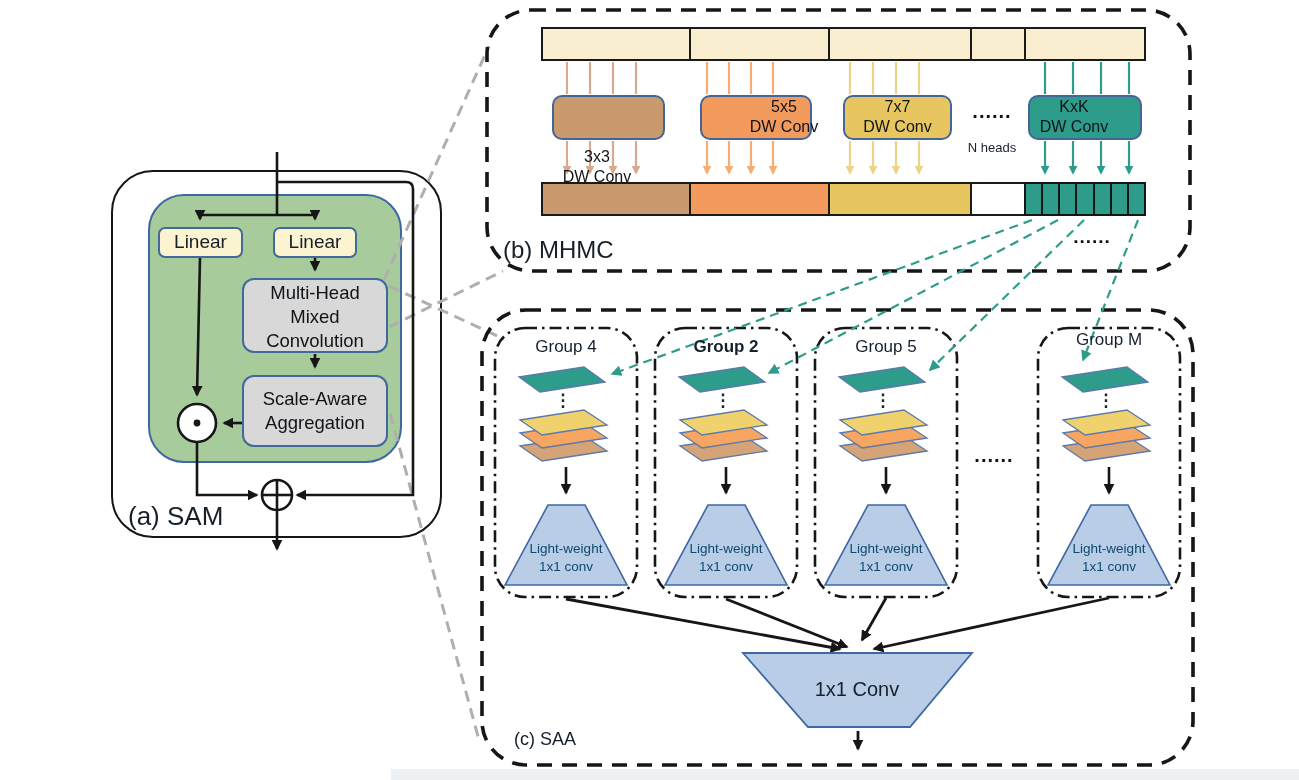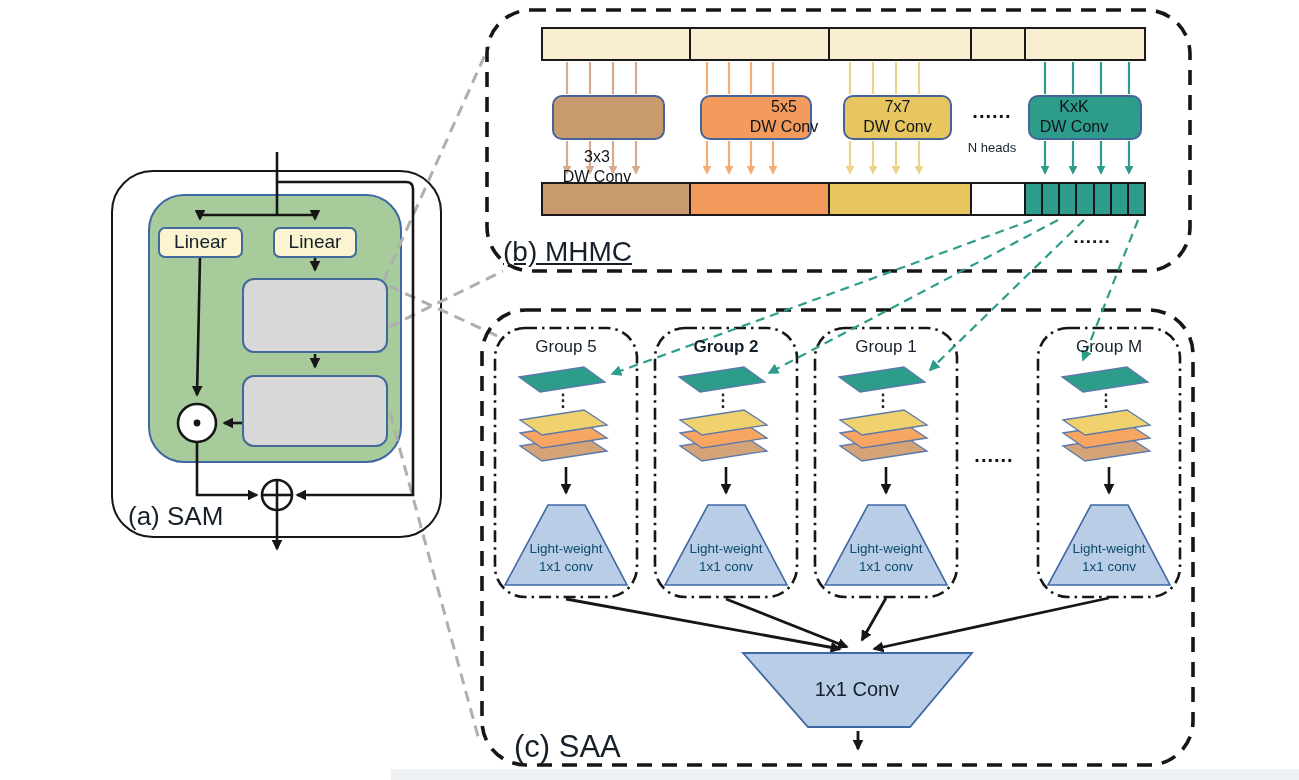--- a/index.html
+++ b/index.html
@@ -229,47 +229,56 @@
     </g>
     <polygon stroke="#3E68A4" stroke-width="1.8" points="743,653 972,653 910,727 808,727" fill="#B9CDE7"></polygon>
     <line x1="858" y1="731" x2="858" y2="749" stroke="#161616" stroke-width="2.8" marker-end="url(#mB)"></line>
   </svg>
 
   <div class="layer" id="texts">
 
     <div class="abs caption" style="left:128px;top:501px;font-size:26px;">(a) SAM</div>
     <div class="abs ctr" style="left:158px;top:231px;width:85px;font-size:19px;">Linear</div>
     <div class="abs ctr" style="left:273px;top:231px;width:84px;font-size:19px;">Linear</div>
-
-    <div class="abs caption" style="left:503px;top:236px;font-size:28px;text-decoration:underline;">(b) MHMC</div>
+    <div class="abs ctr boxtxt" style="left:242px;top:281px;width:146px;">
+      <span style="display:block">Multi-Head</span>
+      <span style="display:block">Mixed</span>
+      <span style="display:block">Convolution</span>
+    </div>
+    <div class="abs ctr boxtxt" style="left:242px;top:387px;width:146px;">
+      <span style="display:block">Scale-Aware</span>
+      <span style="display:block">Aggregation</span>
+    </div>
+
+    <div class="abs caption" style="left:503px;top:236px;font-size:24px;">(b) MHMC</div>
     <div class="abs ctr dwtxt" style="left:552px;top:107px;width:90px;margin-top:40px;">
       <span style="display:block">3x3</span>
       <span style="display:block">DW Conv</span>
     </div>
     <div class="abs ctr dwtxt" style="left:700px;top:97px;width:112px;margin-left:28px;">
       <span style="display:block">5x5</span>
       <span style="display:block">DW Conv</span>
     </div>
     <div class="abs ctr dwtxt" style="left:843px;top:97px;width:109px;">
       <span style="display:block">7x7</span>
       <span style="display:block">DW Conv</span>
     </div>
     <div class="abs ctr dwtxt" style="left:1028px;top:97px;width:92px;">
       <span style="display:block">KxK</span>
       <span style="display:block">DW Conv</span>
     </div>
     <div class="abs ctr dots-h" style="left:964px;top:100px;width:56px;font-size:20px;">......</div>
     <div class="abs ctr" style="left:953px;top:140px;width:78px;font-size:13px;">N heads</div>
     <div class="abs ctr dots-h" style="left:1060px;top:226px;width:64px;font-size:19px;">......</div>
 
-    <div class="abs caption" style="left:514px;top:729px;font-size:31px;">(c) SAA</div>
-    <div class="abs ctr grouplbl" style="left:495px;top:337px;width:142px;">Group 5</div>
+    <div class="abs caption" style="left:514px;top:729px;font-size:18px;">(c) SAA</div>
+    <div class="abs ctr grouplbl" style="left:495px;top:337px;width:142px;">Group 4</div>
     <div class="abs ctr grouplbl" style="left:655px;top:337px;width:142px;font-weight:bold;">Group 2</div>
-    <div class="abs ctr grouplbl" style="left:815px;top:337px;width:142px;">Group 1</div>
-    <div class="abs ctr grouplbl" style="left:1038px;top:337px;width:142px;">Group M</div>
+    <div class="abs ctr grouplbl" style="left:815px;top:337px;width:142px;">Group 5</div>
+    <div class="abs ctr grouplbl" style="left:1038px;top:330px;width:142px;">Group M</div>
 
     <div class="abs ctr dots-v" style="left:548px;top:392px;width:30px;">⋮</div>
     <div class="abs ctr dots-v" style="left:708px;top:392px;width:30px;">⋮</div>
     <div class="abs ctr dots-v" style="left:868px;top:392px;width:30px;">⋮</div>
     <div class="abs ctr dots-v" style="left:1091px;top:392px;width:30px;">⋮</div>
 
     <div class="abs ctr dots-h" style="left:963px;top:444px;width:62px;font-size:20px;">......</div>
 
     <div class="abs ctr traptxt" style="left:509px;top:540px;width:114px;">
       <span style="display:block">Light-weight</span>

